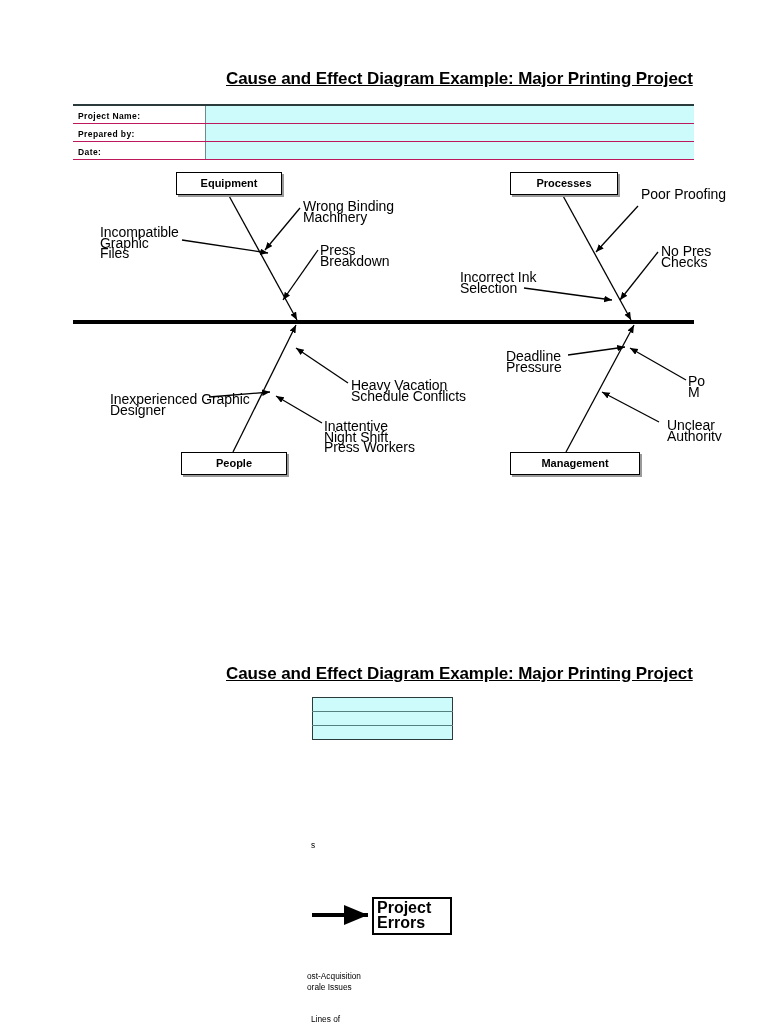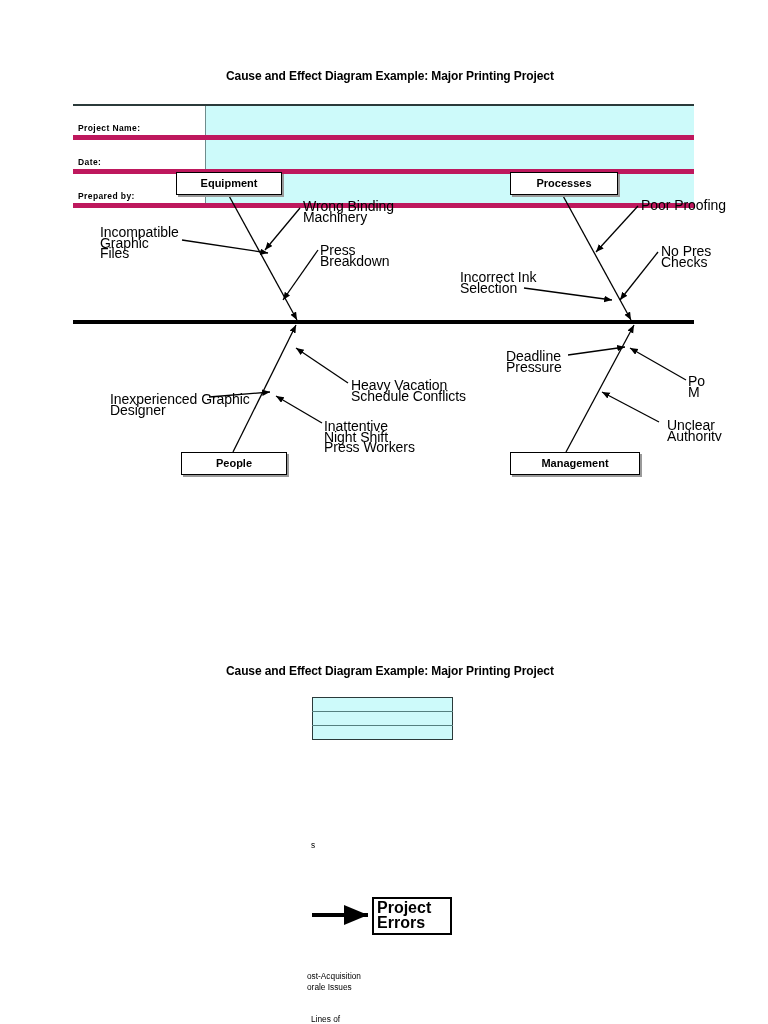--- a/index.html
+++ b/index.html
@@ -18,45 +18,46 @@
     position: absolute;
     left: 0; top: 0;
     width: 768px;
     height: 1024px;
     overflow: hidden;
   }
 
   
   .doc-title {
     position: absolute;
-    font-size: 12px;
+    font-size: 17px;
     font-weight: bold;
     color: #000;
     letter-spacing: -0.1px;
     white-space: nowrap;
+    text-decoration: underline;
   }
   #title-top  { left: 226px; top: 69px; }
   #title-bot  { left: 226px; top: 664px; }
 
   
   .info-table {
     position: absolute;
     left: 73px;
     top: 104px;
     width: 621px;
     border-collapse: collapse;
     border-top: 2px solid #2b3a3a;
   }
   .info-table td {
     height: 13px;
-    padding: 16px 0 0 5px;
+    padding: 4px 0 0 5px;
     font-size: 8.5px;
     font-weight: bold;
     color: #000;
-    border-bottom: 5px solid #be185d;
+    border-bottom: 1px solid #be185d;
     line-height: 13px;
     white-space: nowrap;
   }
   .info-table td.label {
     width: 127px;
     background: #ffffff;
     border-right: 1px solid #6f8c8c;
     letter-spacing: 0.4px;
   }
   .info-table td.value {
@@ -132,21 +133,21 @@
     color: #000;
     line-height: 10.5px;
     white-space: pre;
     letter-spacing: -0.05px;
   }
   .clipped { overflow: hidden; }
 
   #c-incompatible   { left: 100px; top: 227px; }
   #c-wrongbind      { left: 303px; top: 201px; }
   #c-pressbreak     { left: 320px; top: 245px; }
-  #c-poorproof      { left: 641px; top: 200px; text-align: right; }
+  #c-poorproof      { left: 641px; top: 189px; text-align: right; }
   #c-nopress        { left: 661px; top: 246px; }
   #c-incorrectink   { left: 460px; top: 272px; }
   #c-inexperienced  { left: 110px; top: 394px; }
   #c-heavyvac       { left: 351px; top: 380px; }
   #c-inattentive    { left: 324px; top: 421px; }
   #c-deadline       { left: 506px; top: 351px; }
   #c-postacq        { left: 688px; top: 376px; }
   #c-unclear        { left: 661px; top: 420px; margin-left: 6px; }
 
   
@@ -168,25 +169,25 @@
 
   <div class="doc-title" id="title-top">Cause and Effect Diagram Example: Major Printing Project</div>
 
   <table class="info-table">
     <tbody>
       <tr>
         <td class="label">Project Name:</td>
         <td class="value"></td>
       </tr>
       <tr>
+        <td class="label">Prepared by:</td>
+        <td class="value"></td>
+      </tr>
+      <tr>
         <td class="label">Date:</td>
-        <td class="value"></td>
-      </tr>
-      <tr>
-        <td class="label">Prepared by:</td>
         <td class="value"></td>
       </tr>
     </tbody>
   </table>
 
   <svg class="bone-layer" viewBox="0 0 768 1024" width="768" height="1024">
     <defs>
       <marker id="ah" markerWidth="7" markerHeight="7" refX="6" refY="2.5" orient="auto" markerUnits="strokeWidth">
         <path d="M0,0 L6,2.5 L0,5 z" fill="#000"></path>
       </marker>

